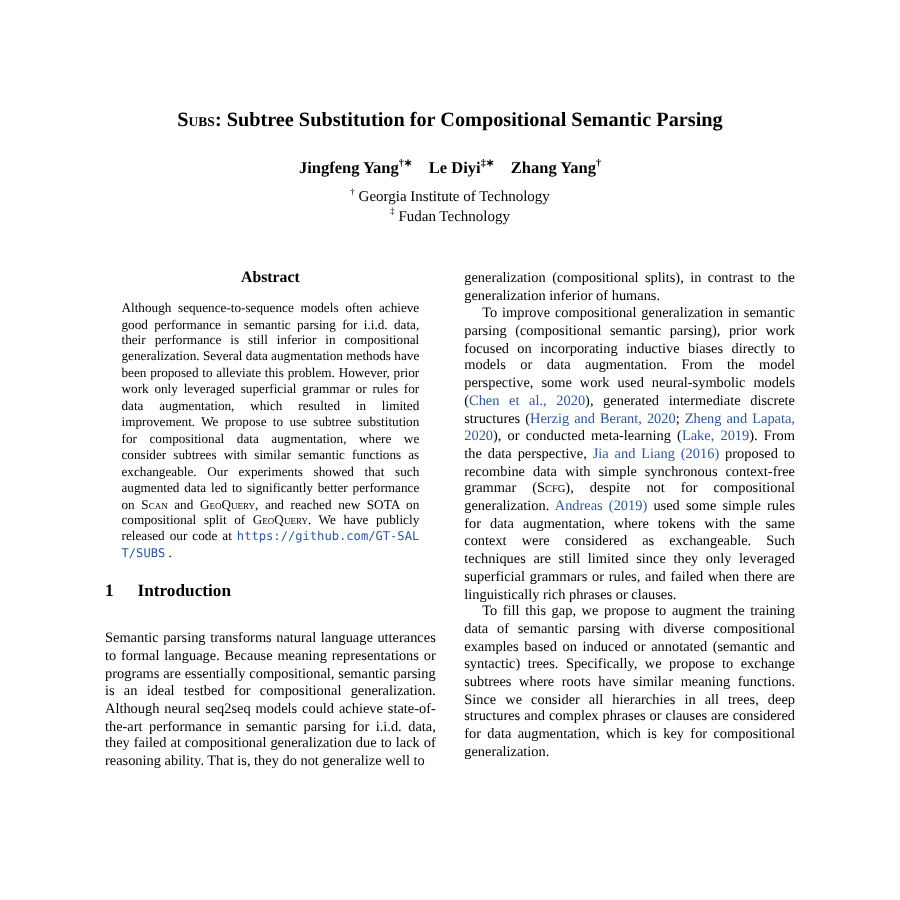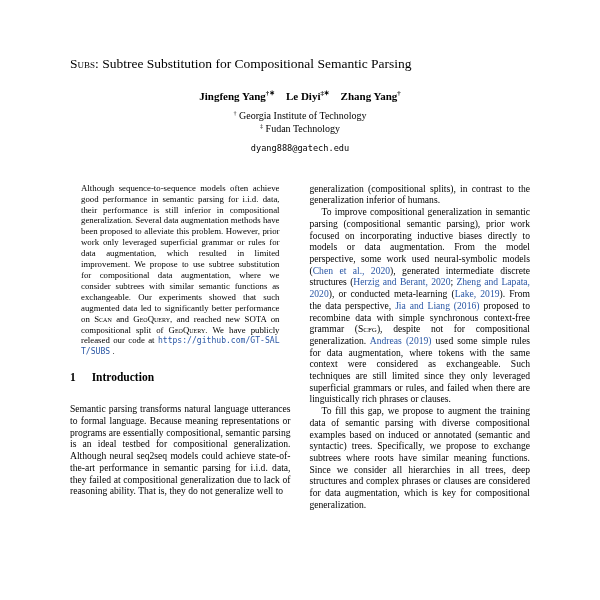--- a/index.html
+++ b/index.html
@@ -6,22 +6,22 @@
   * { box-sizing: border-box; }
   html, body { margin:0; padding:0; }
   body {
     width:600px; height:600px; overflow:hidden;
     background:#ffffff; color:#000000;
     font-family:"Liberation Serif", serif;
   }
   .page { padding:56px 70px 0; }
 
   .title {
-    font-size:13.5px; font-weight:normal; text-align:left;
-    margin:0 0 17px; line-height:1.25;
+    font-size:13.5px; font-weight:bold; text-align:center;
+    margin:16px 0 17px; line-height:1.25;
   }
   .sc  { font-variant: small-caps; }
   .sup { vertical-align: super; font-size:0.62em; line-height:0; }
 
   .authors {
     text-align:center; font-weight:bold; font-size:11px;
     white-space:pre-wrap; margin-bottom:7px;
   }
   .affil  { text-align:center; font-size:10px; line-height:1.35; }
   .emails {
@@ -58,26 +58,26 @@
 <div class="page">
 
   <h1 class="title"><span class="sc">Subs</span><span>: Subtree Substitution for Compositional Semantic Parsing</span></h1>
 
   <div class="authors"><span>Jingfeng Yang</span><span class="sup">†∗</span><span>    </span><span>Le Diyi</span><span class="sup">‡∗</span><span>    </span><span>Zhang Yang</span><span class="sup">†</span></div>
 
   <div class="affil"><span class="sup">†</span><span> Georgia Institute of Technology</span></div>
   <div class="affil"><span class="sup">‡</span><span> Fudan Technology</span></div>
 
   <div class="emails-block">
-    <div class="emails">dyang888@gatech.edu</div>
   </div>
 
   <div class="columns">
 
     <div class="col">
+      <h2 class="abstract-h">Abstract</h2>
       <p class="abstract"><span>Although sequence-to-sequence models often achieve good performance in semantic parsing for i.i.d. data, their performance is still inferior in compositional generalization. Several data augmentation methods have been proposed to alleviate this problem. However, prior work only leveraged superficial grammar or rules for data augmentation, which resulted in limited improvement. We propose to use subtree substitution for compositional data augmentation, where we consider subtrees with similar semantic functions as exchangeable. Our experiments showed that such augmented data led to significantly better performance on </span><span class="sc">Scan</span><span> and </span><span class="sc">GeoQuery</span><span>, and reached new SOTA on compositional split of </span><span class="sc">GeoQuery</span><span>. We have publicly released our code at </span><span class="url">https://github.com/GT-SALT/SUBS</span><span> .</span></p>
 
       <h2 class="sec-h">
         <span class="secnum">1</span>
         <span>Introduction</span>
       </h2>
       <p>Semantic parsing transforms natural language utterances to formal language. Because meaning representations or programs are essentially compositional, semantic parsing is an ideal testbed for compositional generalization. Although neural seq2seq models could achieve state-of-the-art performance in semantic parsing for i.i.d. data, they failed at compositional generalization due to lack of reasoning ability. That is, they do not generalize well to</p>
     </div>
 
     <div class="col">

